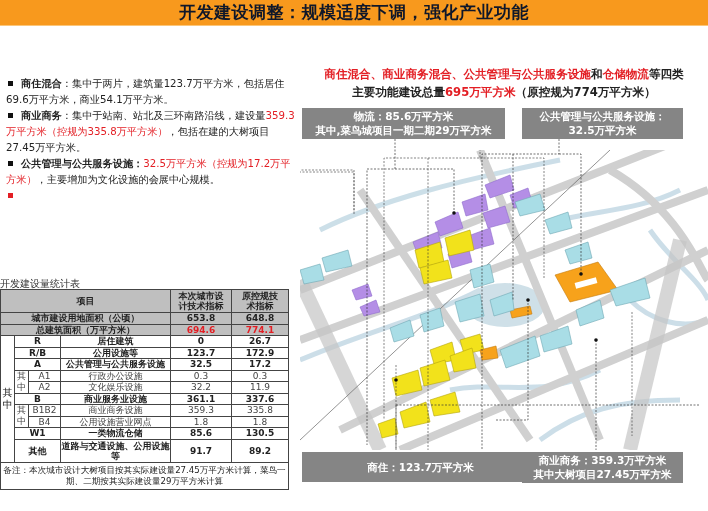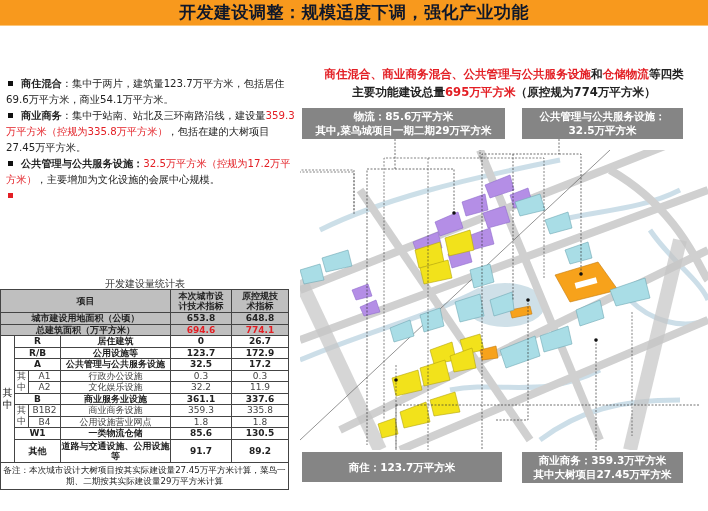--- a/index.html
+++ b/index.html
@@ -8,35 +8,35 @@
   .title-bar { position:absolute; left:0; top:0; width:708px; height:25px; background:#f8991d;
                border-bottom:1px solid #fbc67a; color:#0f172a; font-weight:bold; font-size:17px;
                text-align:center; line-height:25px; letter-spacing:0.5px; }
   .bullets { position:absolute; left:6px; top:76px; width:290px; font-size:10.2px; line-height:16px; }
   .bullet { margin:0; }
   .bullet .sq { display:inline-block; width:5px; height:5px; background:#111; margin:0 8px 1px 2px; vertical-align:middle; }
   .bullet.red .sq { background:#e31e24; }
   .b { font-weight:bold; }
   .red-t { color:#e31e24; }
   .red-bold { color:#e31e24; font-weight:normal; }
-  .table-title { position:absolute; left:0; top:277px; width:290px; text-align:center; font-size:10px; color:#333; }
+  .table-title { position:absolute; left:0; top:277px; width:290px; font-size:10px; color:#333; }
   table.stats { position:absolute; left:0; top:289px; width:288px; border-collapse:collapse; font-size:9px; table-layout:fixed; }
   table.stats td { border:1px solid #444; text-align:center; padding:0; height:10.5px; line-height:10px; }
   table.stats .hdr td { background:#bfbfbf; font-weight:bold; }
   table.stats .gray td { background:#bfbfbf; font-weight:bold; }
   table.stats .bold td { font-weight:bold; }
   table.stats .light td { color:#444; }
   table.stats .num-red { color:#e31e24; }
   table.stats td.note { text-align:center; font-size:8.6px; line-height:11px; padding:2px 0; }
   .map-heading { position:absolute; left:300px; top:46px; width:408px; text-align:center; font-weight:bold; font-size:11.6px; line-height:18px;margin-top:19px; }
   .map { position:absolute; left:300px; top:150px; width:408px; height:300px; }
   .label-box { position:absolute; background:#858585; color:#fff; font-weight:bold; text-align:center; font-size:10.5px; line-height:14px; }
   .lb-logistics { left:302px; top:108px; width:203px; height:30px; padding-top:1px; }
   .lb-public { left:522px; top:108px; width:161px; height:30px; padding-top:1px; }
-  .lb-residential { left:302px; top:452px; width:200px; height:30px; line-height:30px; }
+  .lb-residential { left:302px; top:452px; width:237px; height:30px; line-height:30px; }
   .lb-commercial { left:522px; top:452px; width:161px; height:30px; padding-top:1px; }
 </style>
 </head>
 <body>
 
 <div class="title-bar">开发建设调整：规模适度下调，强化产业功能</div>
 
 <div class="bullets">
   <p class="bullet">
     <span class="sq"></span><span class="b">商住混合</span><span>：集中于两片，建筑量123.7万平方米，包括居住69.6万平方米，商业54.1万平方米。</span>

